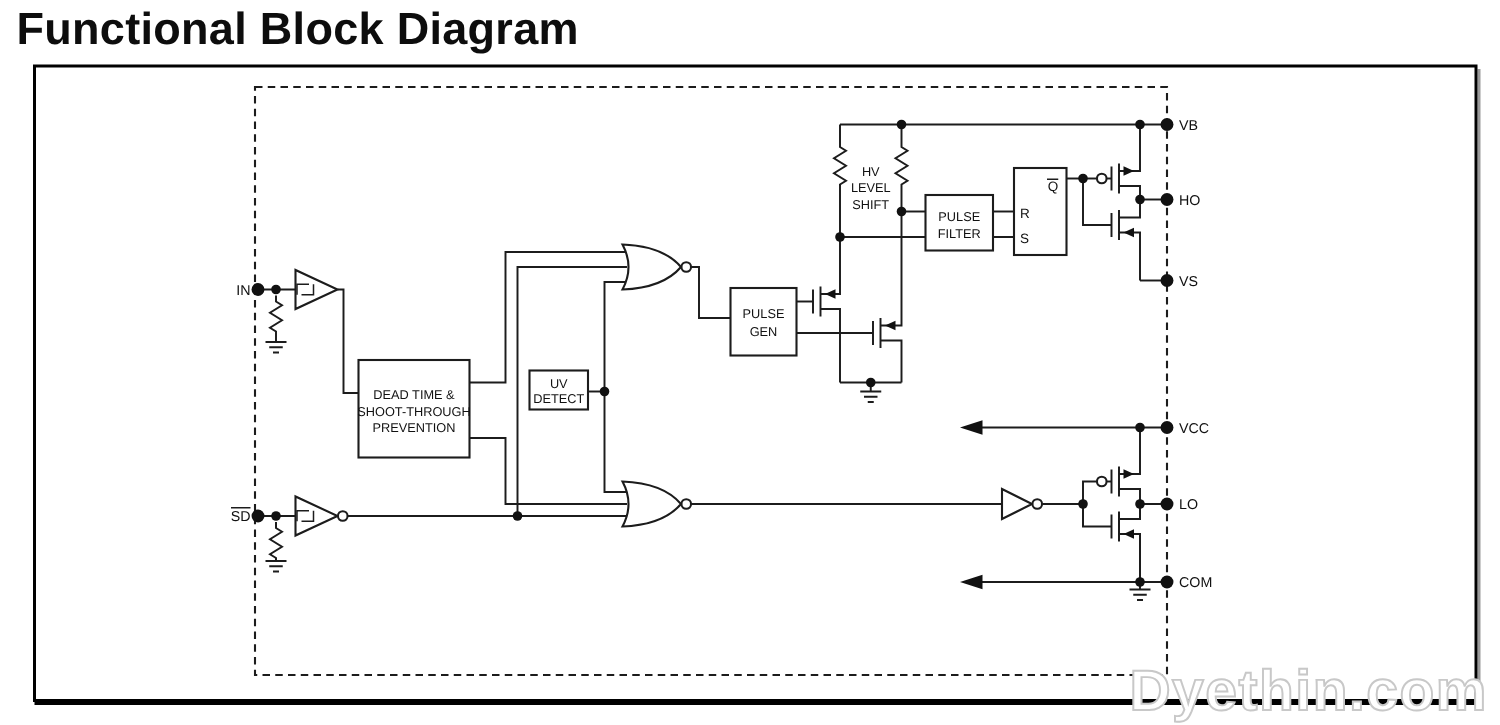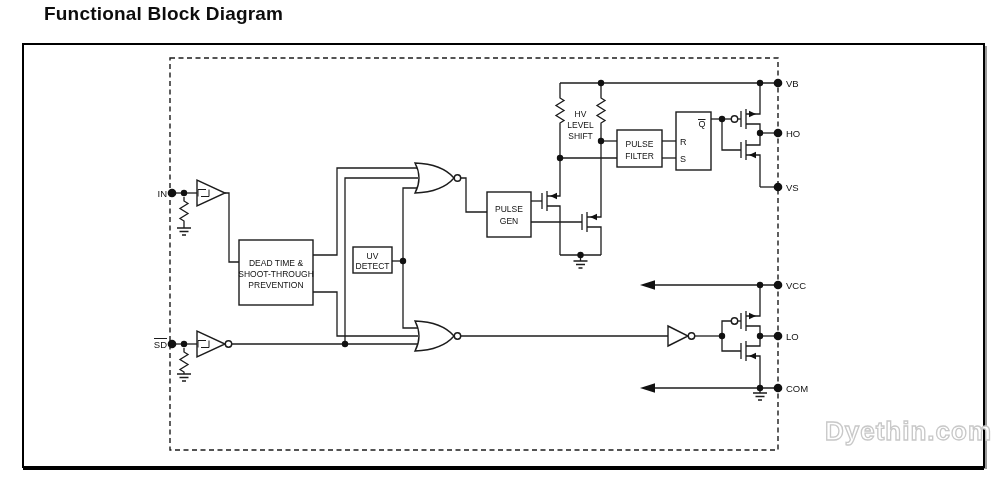--- a/index.html
+++ b/index.html
@@ -1,25 +1,25 @@
 <!DOCTYPE html>
 <html><head>
 <meta charset="utf-8">
 <style>
   html,body{margin:0;padding:0;background:#fff;width:1000px;height:483px;overflow:hidden;}
   body{position:relative;font-family:"Liberation Sans",sans-serif;}
-  .title{position:absolute;left:44px;top:3px;font-size:19px;font-weight:bold;color:#0d0d0d;letter-spacing:.2px;}
+  .title{position:absolute;left:11px;top:3px;font-size:30px;font-weight:bold;color:#0d0d0d;letter-spacing:.2px;}
   .frame{position:absolute;left:22px;top:43px;width:959px;height:421px;border:2px solid #000;
          box-shadow:0 3px 0 -1px #000, 3px 2px 0 -1px #9a9a9a;background:#fff;}
   svg.diagram{position:absolute;left:0;top:0;width:1000px;height:483px;}
   svg text{font-family:"Liberation Sans",sans-serif;fill:#111;}
   .blktxt{font-size:8.5px;text-anchor:middle;}
   .pintxt{font-size:9.5px;}
   .latchtxt{font-size:9px;}
-  .wm{position:absolute;right:8px;top:416px;font-size:26px;font-weight:bold;letter-spacing:1px;
+  .wm{position:absolute;right:8px;top:440px;font-size:38px;font-weight:bold;letter-spacing:1px;
       color:#fff;-webkit-text-stroke:1.3px #c8c8c8;z-index:5;}
   .wire{stroke:#1c1c1c;stroke-width:1.3;fill:none;}
   .boxr{fill:#fff;stroke:#1c1c1c;stroke-width:1.4;}
   .gate{fill:#fff;stroke:#1c1c1c;stroke-width:1.4;}
   .dot{fill:#111;}
   .arr{fill:#111;stroke:none;}
   .thin{stroke:#1c1c1c;stroke-width:1;fill:none;}
 </style>
 </head>
 <body>

